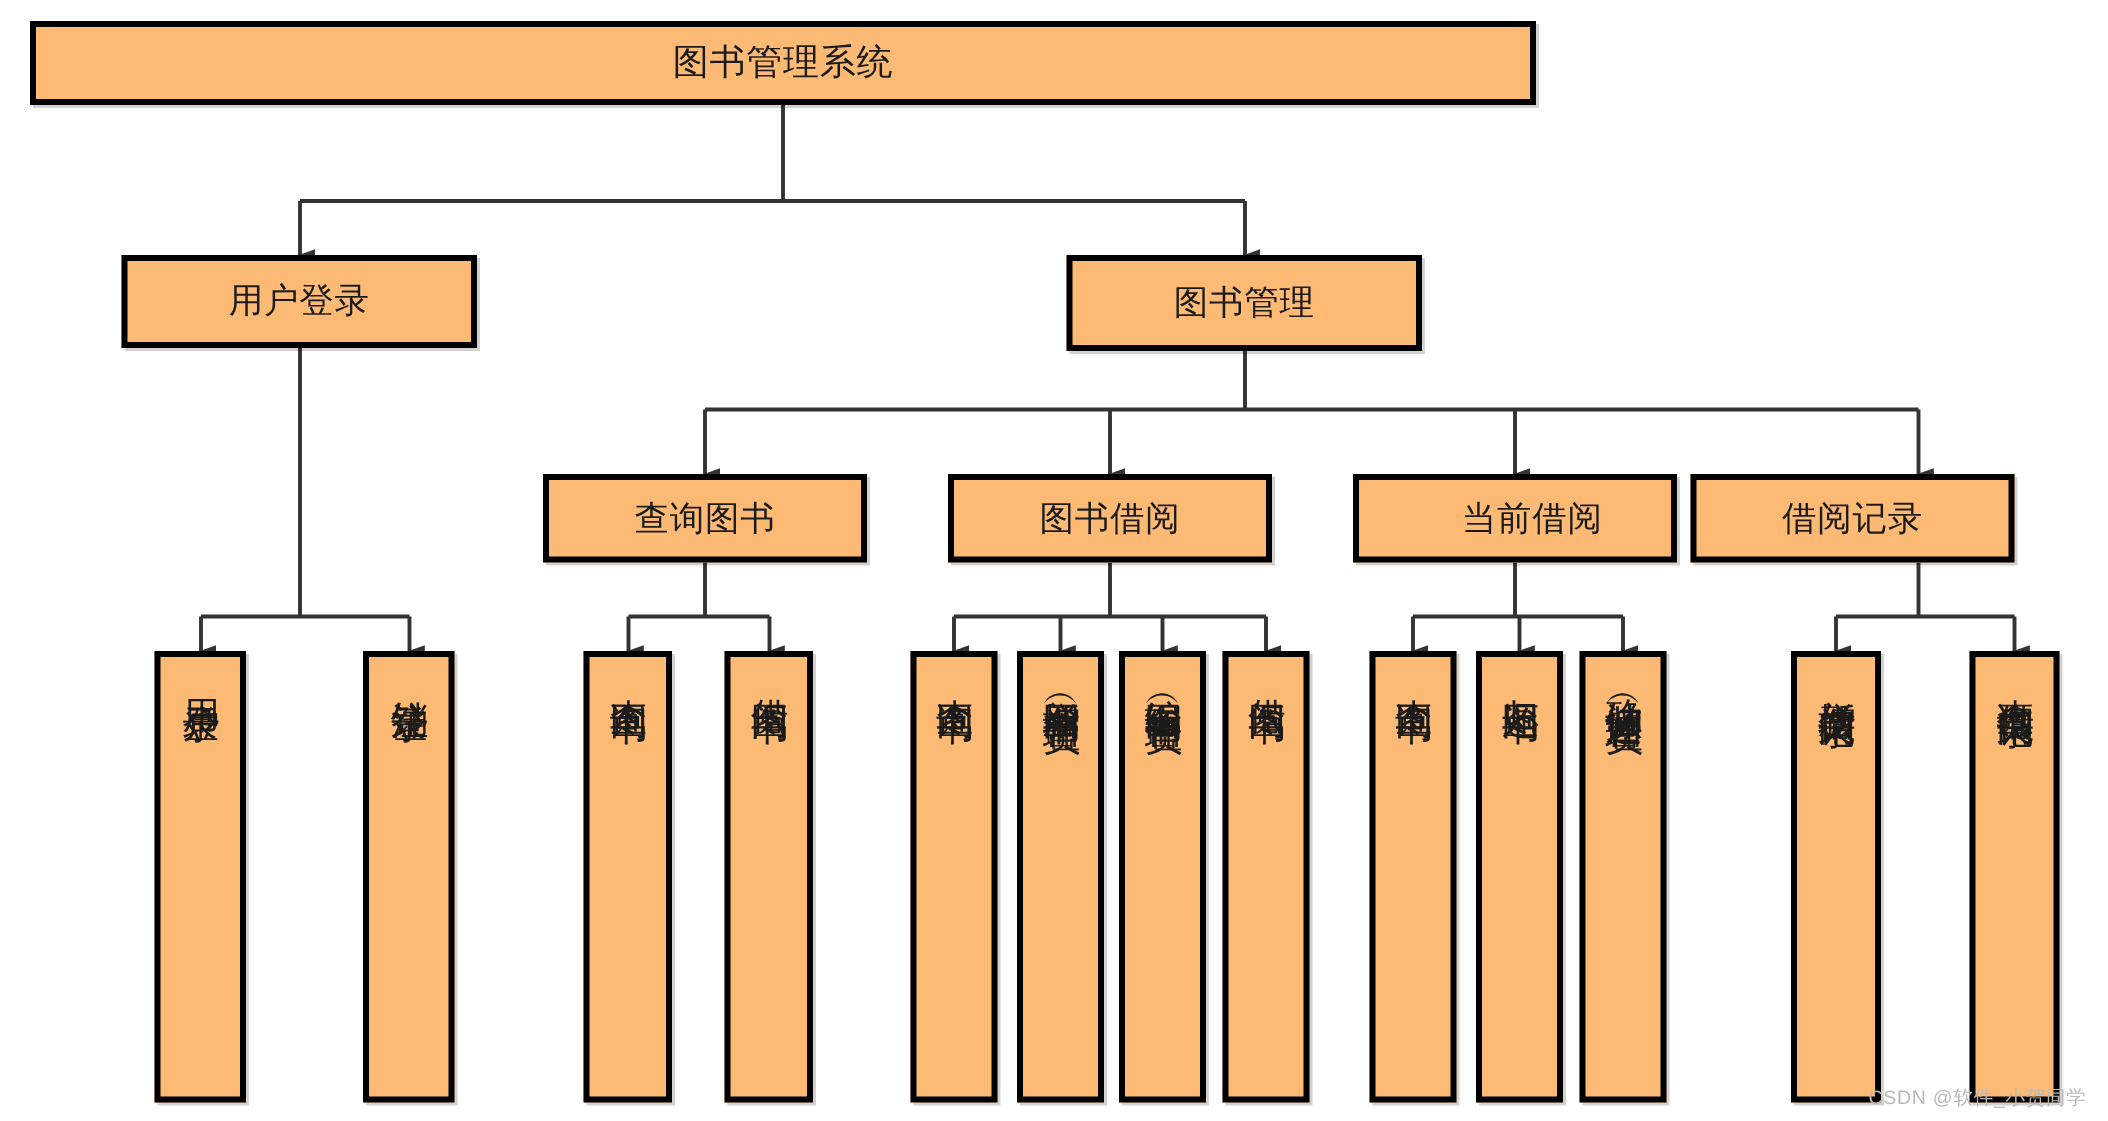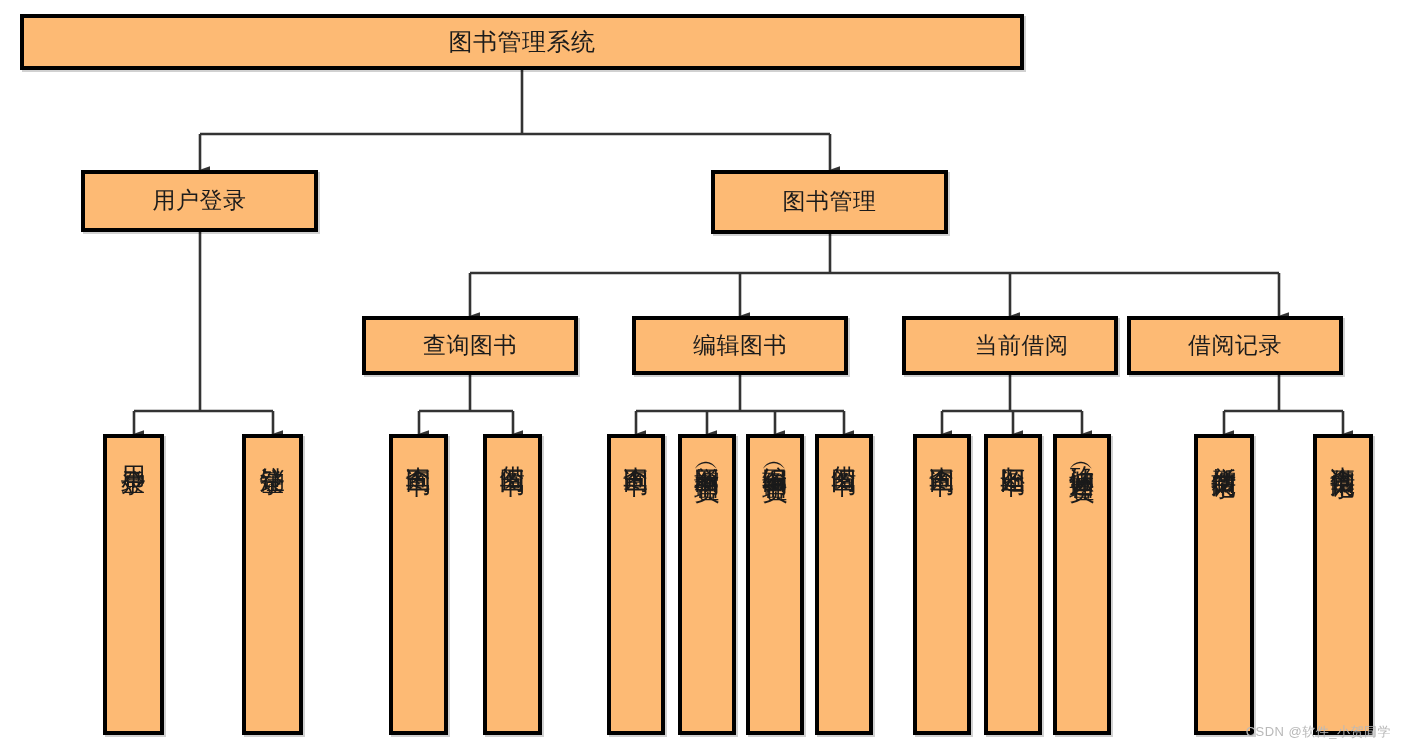--- a/index.html
+++ b/index.html
@@ -131,21 +131,21 @@
     <span class="label">用户登录</span>
   </div>
   <div class="node horiz" style="left: 711px; top: 170px; width: 237px; height: 64px;">
     <span class="label">图书管理</span>
   </div>
 
   <div class="node horiz" style="left: 362px; top: 316px; width: 216px; height: 59px;">
     <span class="label">查询图书</span>
   </div>
   <div class="node horiz" style="left: 632px; top: 316px; width: 216px; height: 59px;">
-    <span class="label">编辑图书</span>
+    <span class="label">图书借阅</span>
   </div>
   <div class="node horiz" style="left: 902px; top: 316px; width: 216px; height: 59px; padding-left: 23px;">
     <span class="label">当前借阅</span>
   </div>
   <div class="node horiz" style="left: 1127px; top: 316px; width: 216px; height: 59px;">
     <span class="label">借阅记录</span>
   </div>
 
   <div class="node vert" style="left: 103px; top: 434px; width: 61px; height: 301px;">
     <span class="label">用户登录</span>

